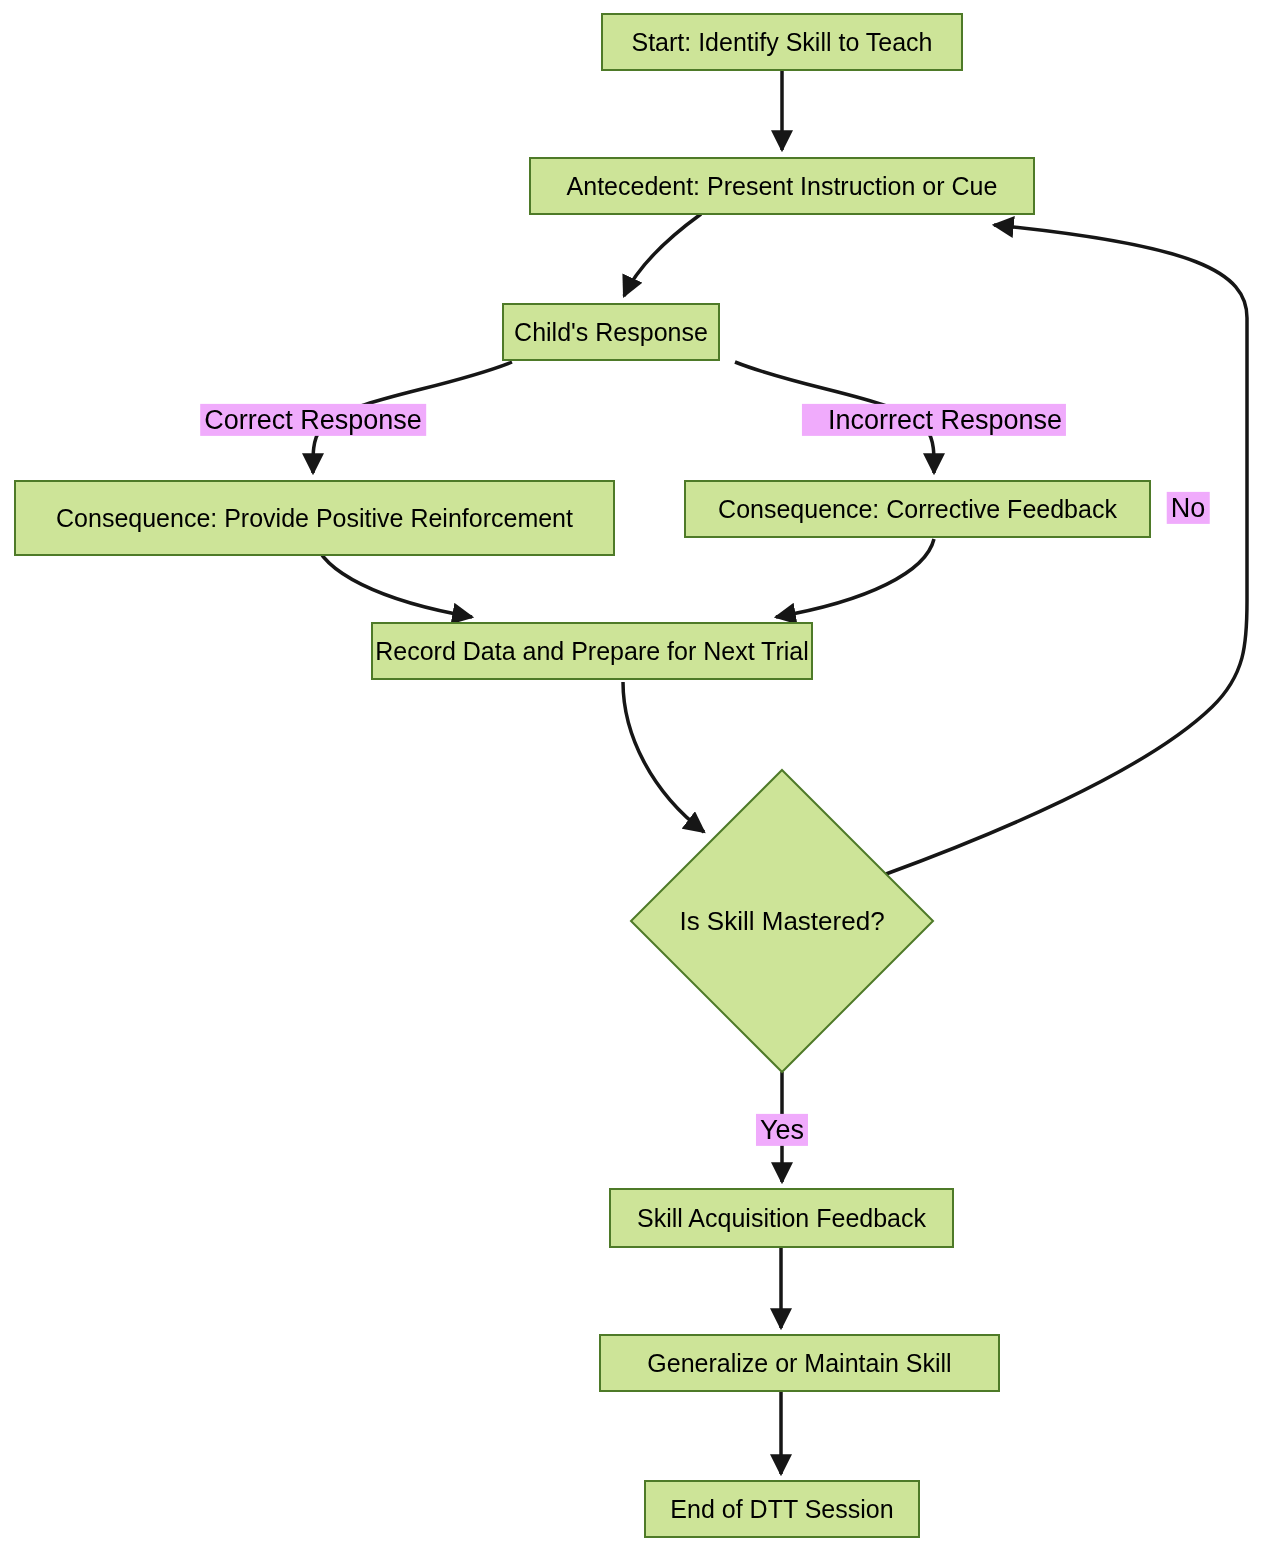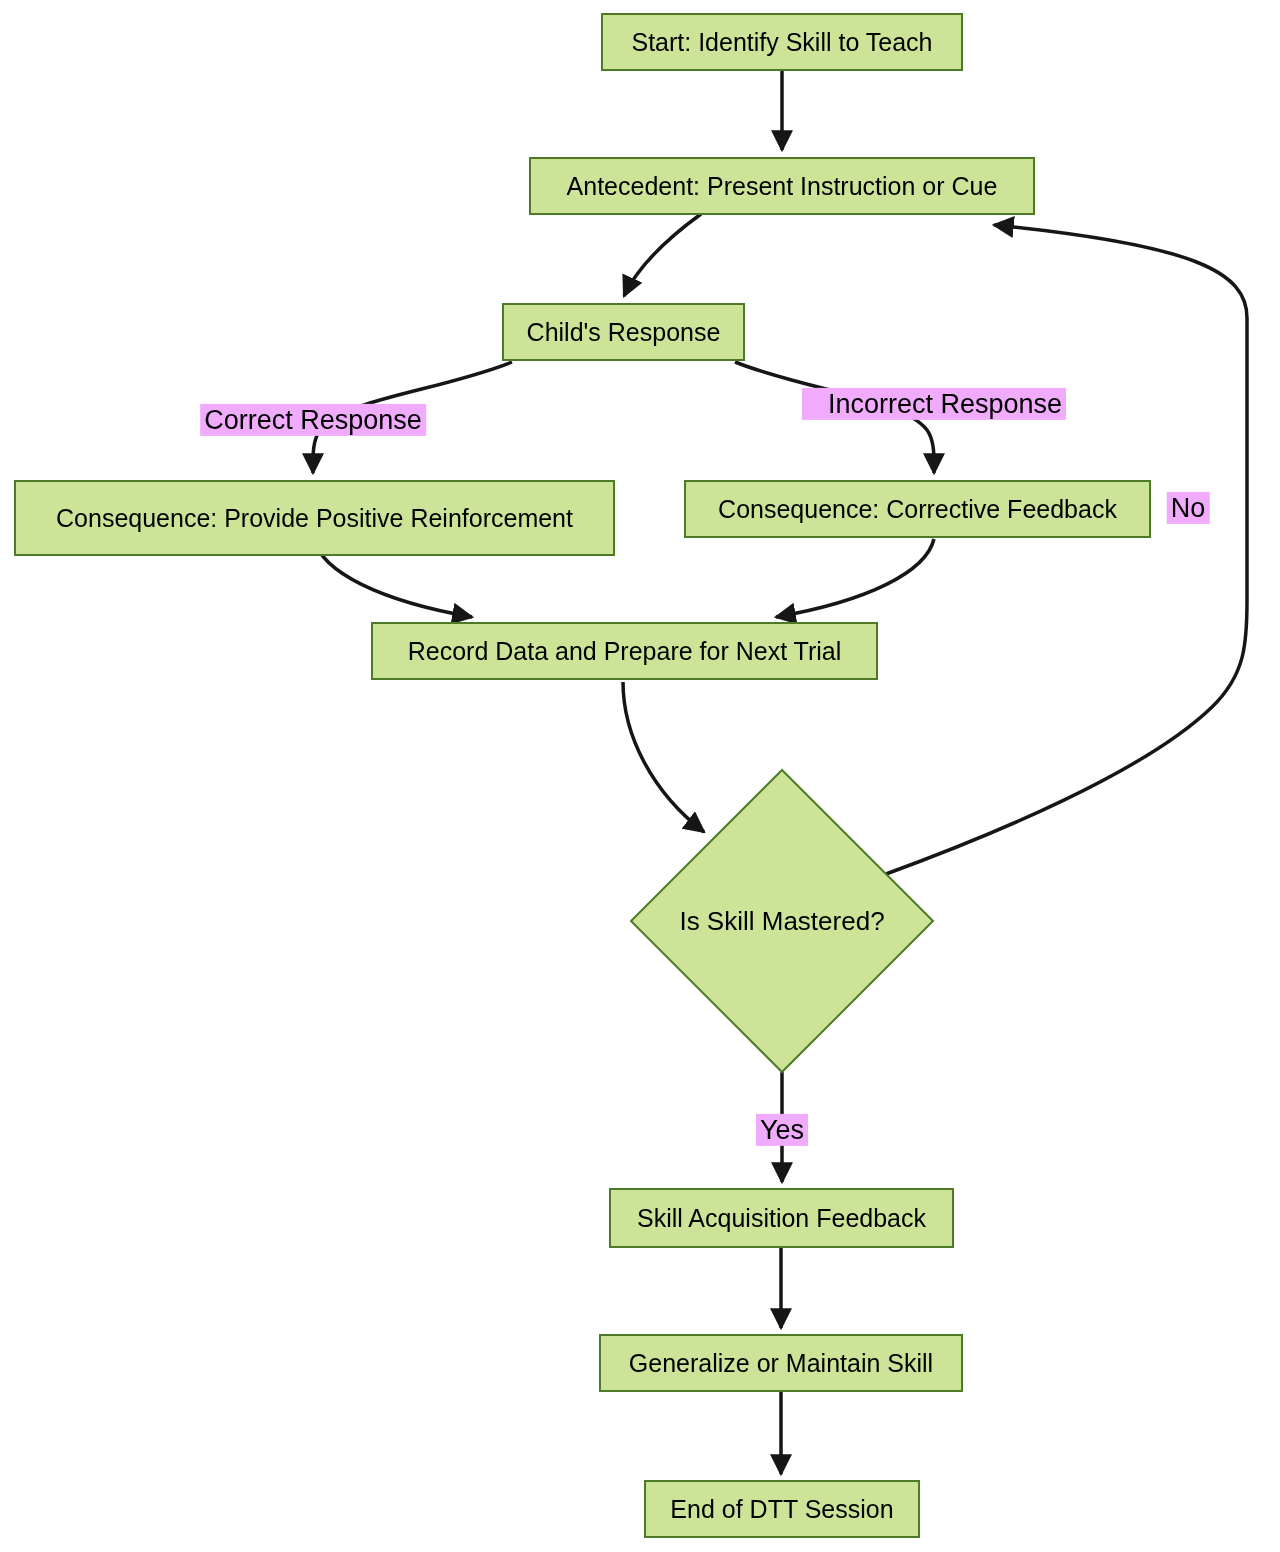--- a/index.html
+++ b/index.html
@@ -74,37 +74,37 @@
       <path d="M 781 1392 L 781 1474" marker-end="url(#arrow)"></path>
     </g>
 
     <polygon points="782,770 933,921 782,1072 631,921" fill="#cde498" stroke="#4e7a28" stroke-width="2"></polygon>
   </svg>
 
   <div class="node" style="left:601px; top:13px; width:362px; height:58px;">Start: Identify Skill to Teach</div>
 
   <div class="node" style="left:529px; top:157px; width:506px; height:58px;">Antecedent: Present Instruction or Cue</div>
 
-  <div class="node" style="left:502px; top:303px; width:243px; height:58px;">Child's Response</div>
+  <div class="node" style="left:502px; top:303px; width:218px; height:58px;">Child's Response</div>
 
   <div class="node" style="left:14px; top:480px; width:601px; height:76px;">Consequence: Provide Positive Reinforcement</div>
 
   <div class="node" style="left:684px; top:480px; width:467px; height:58px;">Consequence: Corrective Feedback</div>
 
-  <div class="node" style="left:371px; top:622px; width:507px; height:58px;">Record Data and Prepare for Next Trial</div>
+  <div class="node" style="left:371px; top:622px; width:442px; height:58px;">Record Data and Prepare for Next Trial</div>
 
   <div class="decision-label" style="left:782px; top:921px;">Is Skill Mastered?</div>
 
   <div class="node" style="left:609px; top:1188px; width:345px; height:60px;">Skill Acquisition Feedback</div>
 
-  <div class="node" style="left:599px; top:1334px; width:364px; height:58px;">Generalize or Maintain Skill</div>
+  <div class="node" style="left:599px; top:1334px; width:401px; height:58px;">Generalize or Maintain Skill</div>
 
   <div class="node" style="left:644px; top:1480px; width:276px; height:58px;">End of DTT Session</div>
 
   <div class="edge-label" style="left:313px; top:420px;">Correct Response</div>
 
-  <div class="edge-label" style="left:934px; top:404px;padding-left:26px;">Incorrect Response</div>
+  <div class="edge-label" style="left:934px; top:420px;padding-left:26px;">Incorrect Response</div>
 
   <div class="edge-label" style="left:1188px; top:508px;">No</div>
 
   <div class="edge-label" style="left:782px; top:1130px;">Yes</div>
 
 </div>
 
 </body></html>

